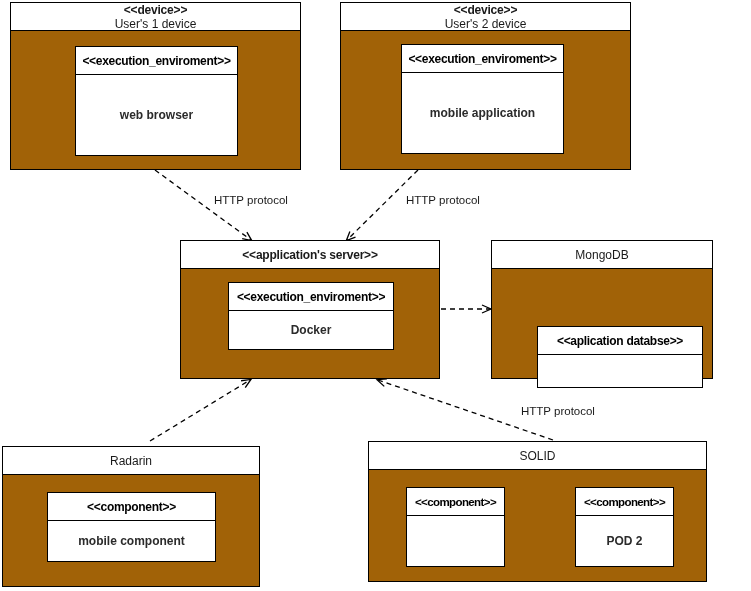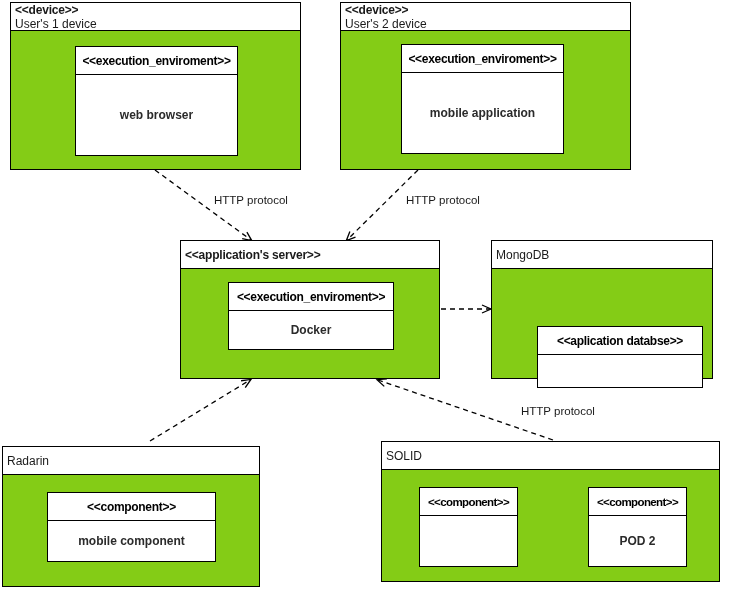--- a/index.html
+++ b/index.html
@@ -30,41 +30,41 @@
   .node-header {
     box-sizing: border-box;
     border-bottom: 1.4px solid #000000;
     text-align: center;
     font-size: 12px;
     line-height: 14px;
     color: #1a1a1a;
     padding: 2px 4px;
     display: flex;
     flex-direction: column;
-    align-items: flex-start;
+    align-items: center;
     justify-content: center;
   }
   .node-header.two-line {
     height: 28px;
   }
   .node-header.one-line {
     height: 28px;
   }
   .node-header .stereo {
     font-weight: bold;
     letter-spacing: -0.2px;
   }
   .node-header .plain {
     font-weight: normal;
   }
   .node-body {
     position: relative;
     box-sizing: border-box;
     width: 100%;
-    background: #84cc16;
+    background: #a16207;
   }
   
   .inner {
     position: absolute;
     box-sizing: border-box;
     border: 1.4px solid #000000;
     background: #ffffff;
   }
   .inner-header {
     box-sizing: border-box;
@@ -209,21 +209,21 @@
       <span class="plain">Radarin</span>
     </div>
     <div class="node-body" style="height:111px;">
       <div class="inner" style="left:44px; top:17px; width:169px; height:70px;">
         <div class="inner-header">&lt;&lt;component&gt;&gt;</div>
         <div class="inner-body" style="height:40px;">mobile component</div>
       </div>
     </div>
   </div>
 
-  <div class="node" style="left:381px; top:441px; width:339px; height:141px;">
+  <div class="node" style="left:368px; top:441px; width:339px; height:141px;">
     <div class="node-header one-line">
       <span class="plain">SOLID</span>
     </div>
     <div class="node-body" style="height:111px;">
       <div class="inner" style="left:37px; top:17px; width:99px; height:80px;">
         <div class="inner-header" style="font-size:11.5px; letter-spacing:-0.6px;">&lt;&lt;component&gt;&gt;</div>
       </div>
       <div class="inner" style="left:206px; top:17px; width:99px; height:80px;">
         <div class="inner-header" style="font-size:11.5px; letter-spacing:-0.6px;">&lt;&lt;component&gt;&gt;</div>
         <div class="inner-body" style="height:50px;">POD 2</div>

